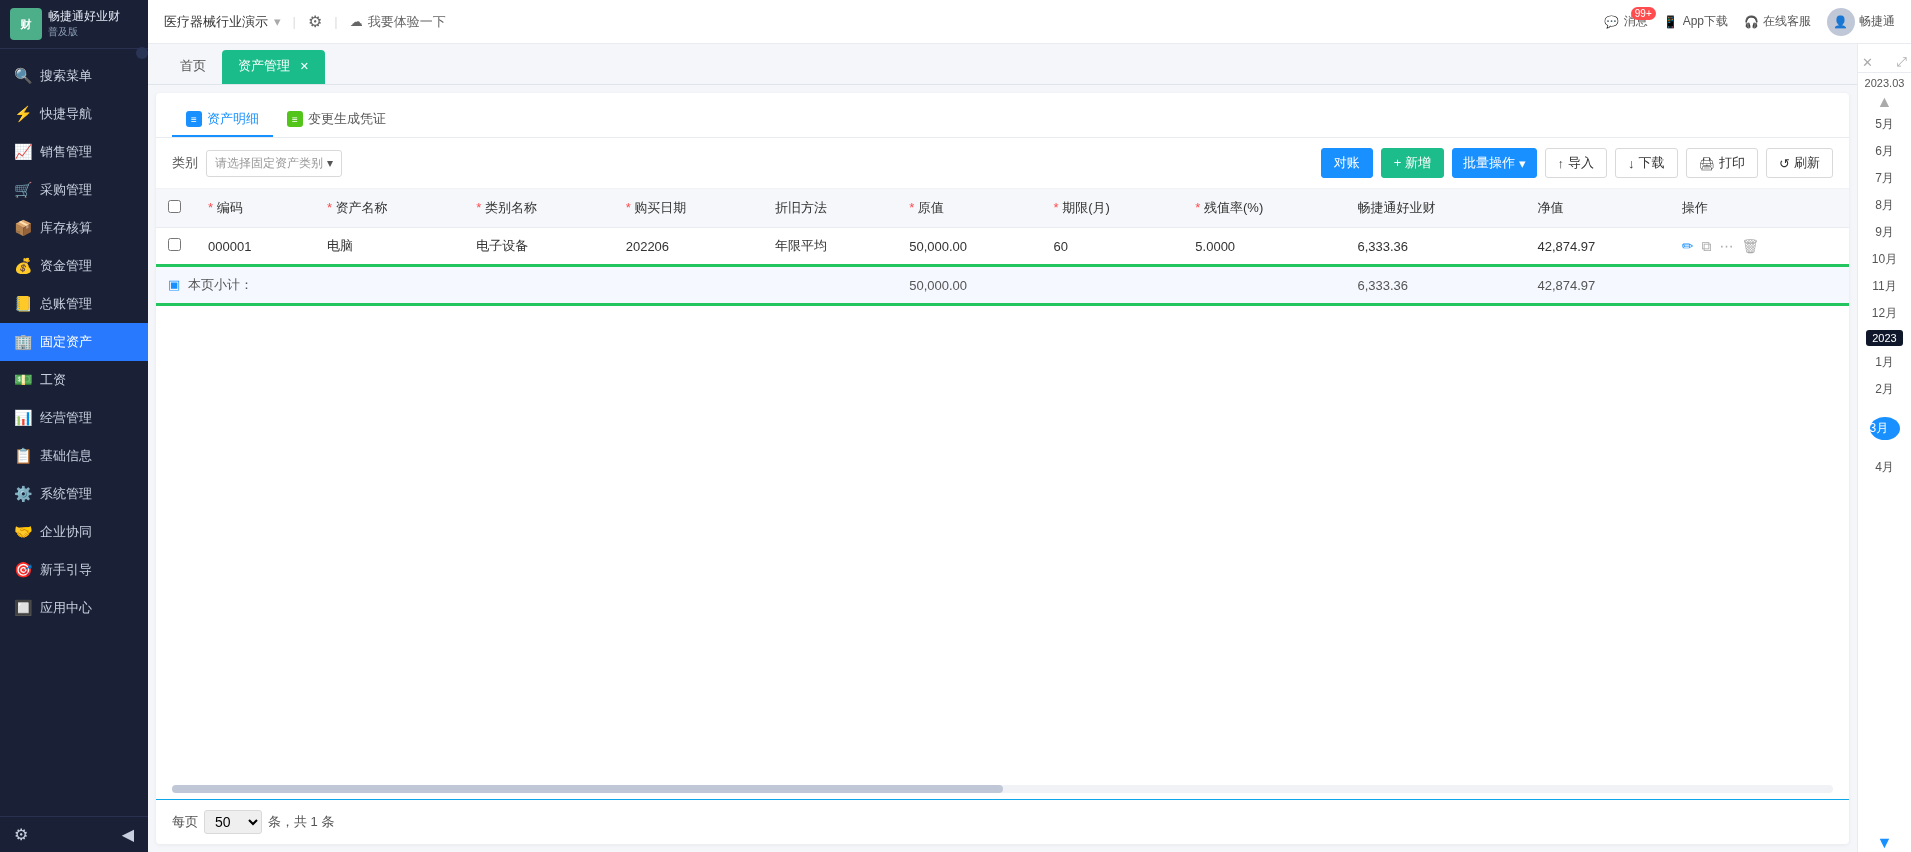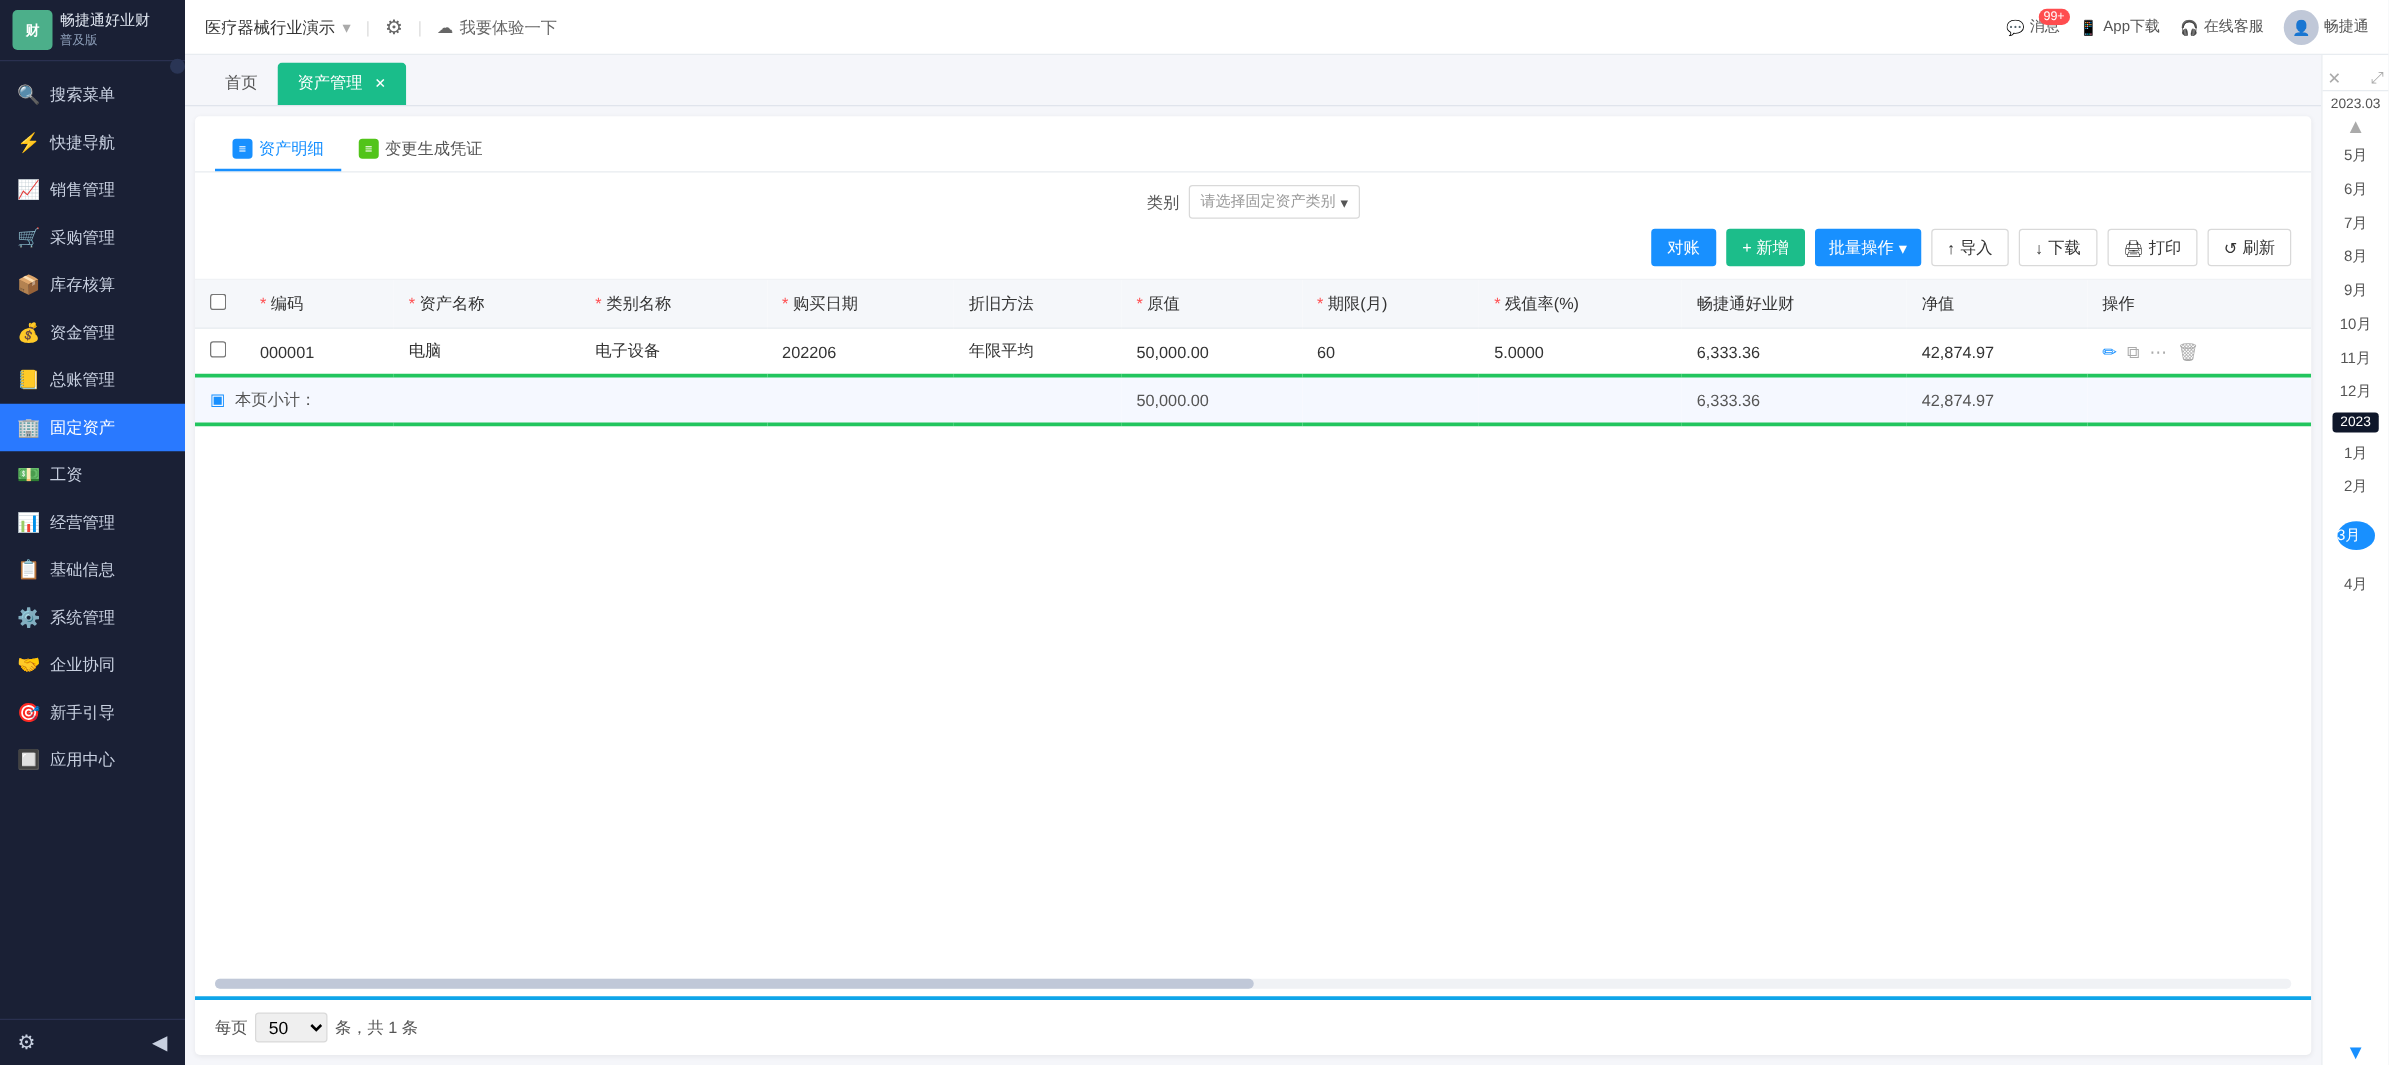--- a/index.html
+++ b/index.html
@@ -233,21 +233,20 @@
     .sub-tab-icon.blue { background: #1890ff; color: white; }
     .sub-tab-icon.green { background: #52c41a; color: white; }
 
     
     .toolbar {
       display: flex;
       align-items: center;
       padding: 10px 16px;
       gap: 8px;
       border-bottom: 1px solid #f0f2f5;
-      flex-direction: column;
     }
     .toolbar-right {
       margin-left: auto;
       display: flex;
       align-items: center;
       gap: 8px;
     }
     .btn {
       padding: 5px 12px;
       border-radius: 3px;
@@ -348,21 +347,21 @@
       font-size: 14px;
     }
     .action-icon.grey { color: #aaa; }
 
     
     .pagination {
       padding: 10px 16px;
       display: flex;
       align-items: center;
       gap: 6px;
-      border-top: 3px solid #0ea5e9;
+      border-top: 1px solid #0ea5e9;
       font-size: 13px;
       color: #555;
     }
     .page-size-select {
       border: 1px solid #d9d9d9;
       border-radius: 3px;
       padding: 2px 6px;
       font-size: 14px;
     }
 

